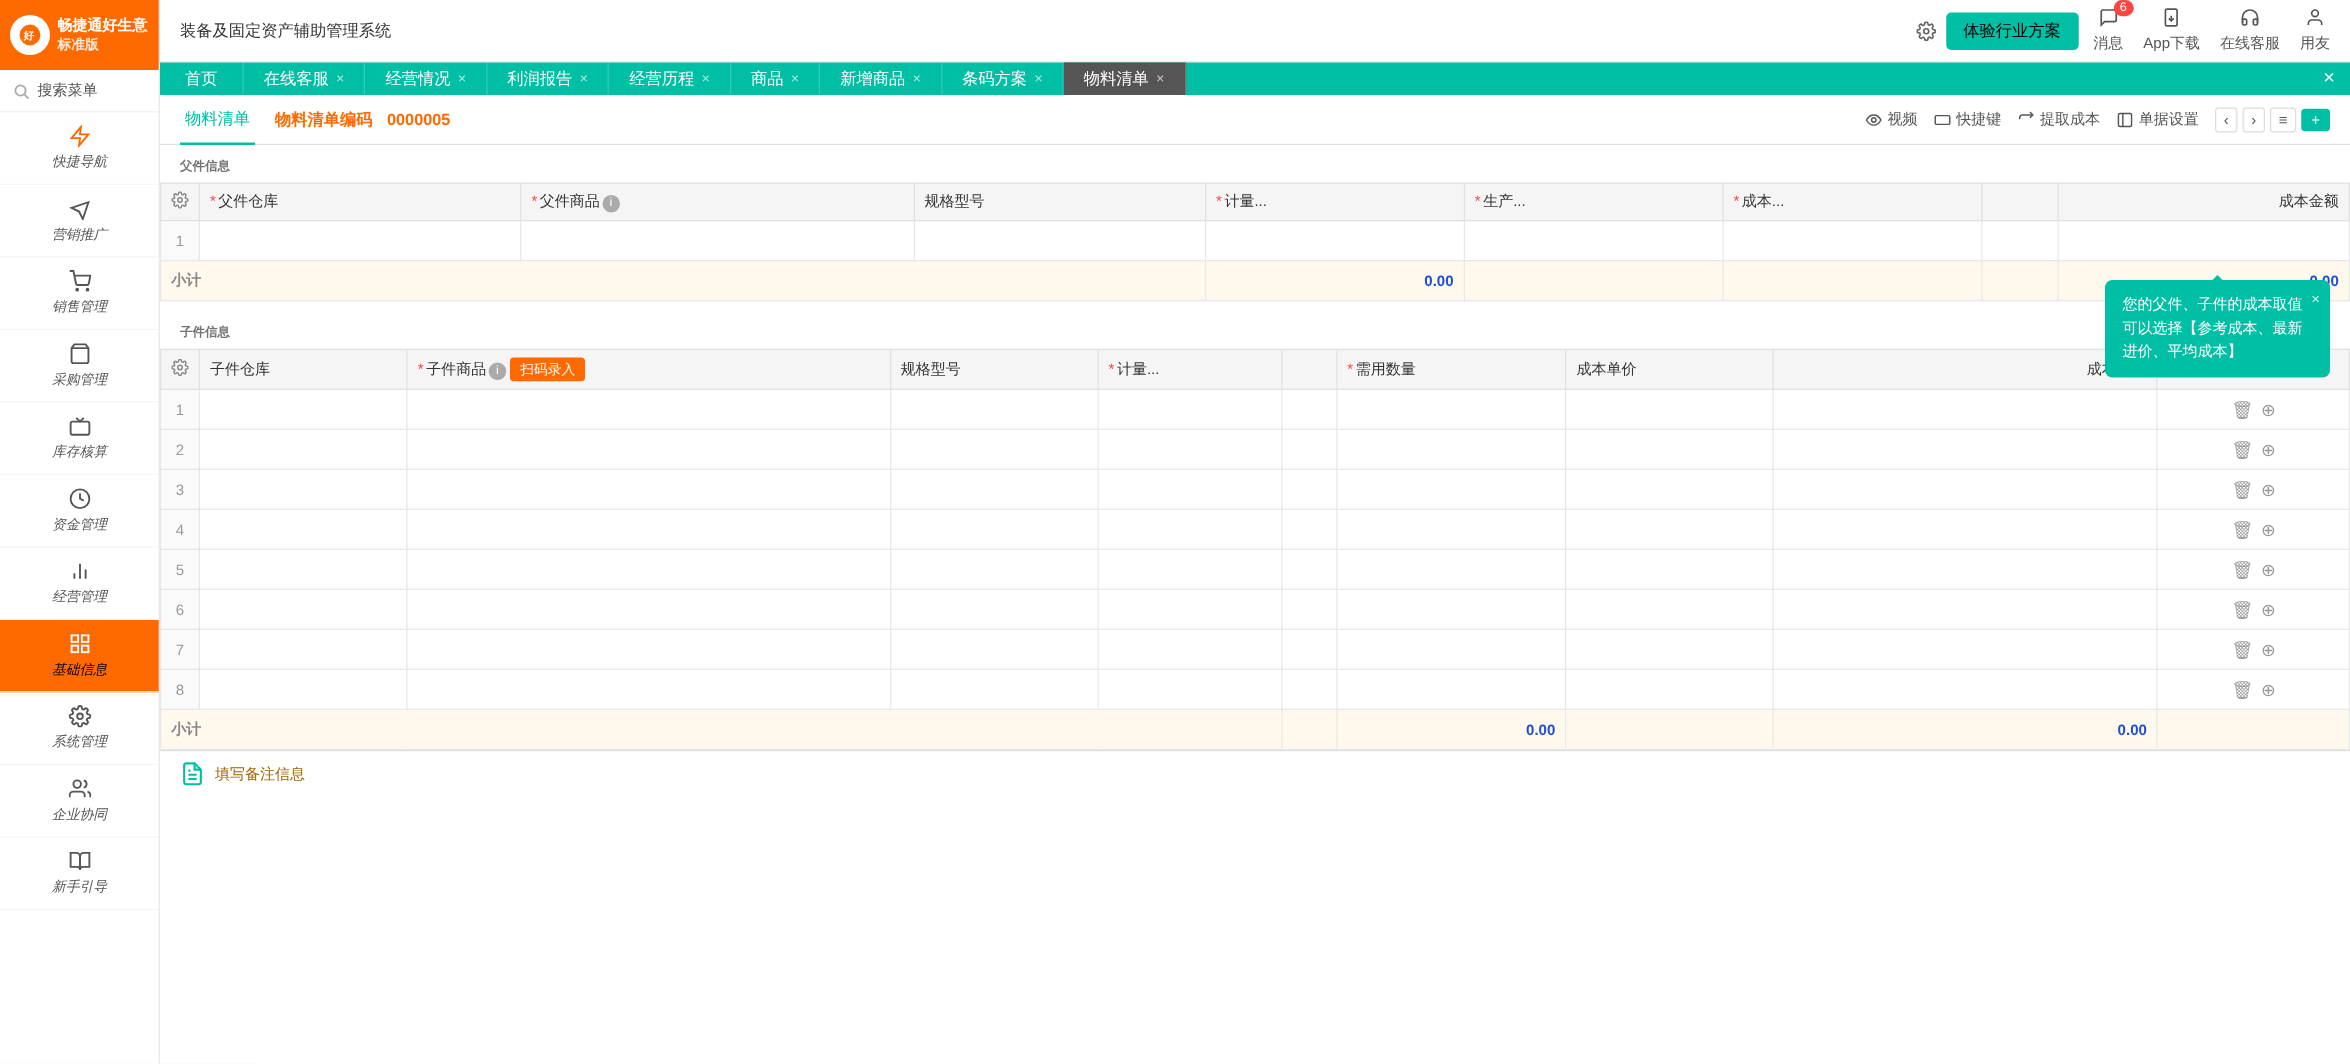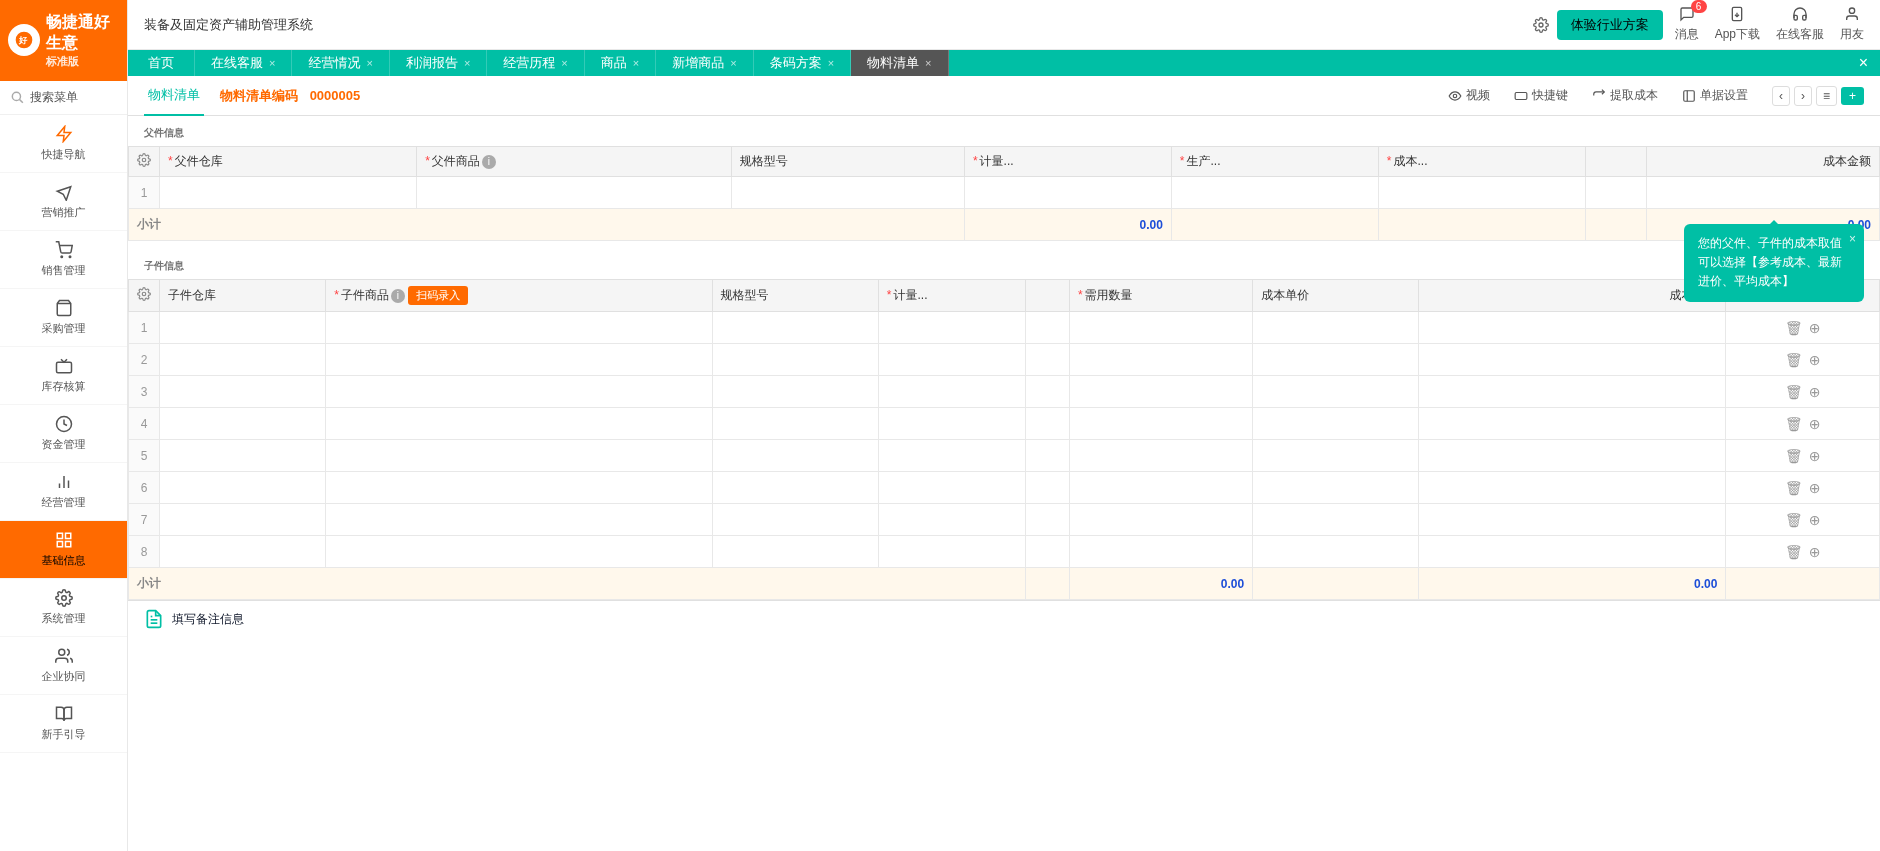--- a/index.html
+++ b/index.html
@@ -52,21 +52,21 @@
       align-items: center;
       padding: 10px 6px;
       cursor: pointer;
       color: #555;
       font-size: 12px;
       gap: 4px;
       border-bottom: 1px solid #f5f5f5;
     }
     .sidebar-item.active { background: #ff6a00; color: #000000; }
     .sidebar-item svg { width: 18px; height: 18px; }
-    .sidebar-item-label { font-size: 11px; text-align: center; }
+    .sidebar-item-label { font-size: 11px; text-align: center; font-style: italic; }
 
     
     .main { flex: 1; display: flex; flex-direction: column; overflow: hidden; }
 
     
     .topbar {
       background: #fff;
       border-bottom: 1px solid #e8e8e8;
       display: flex;
       align-items: center;
@@ -139,21 +139,21 @@
       cursor: pointer;
       padding: 0 4px;
       height: 40px;
       display: flex;
       align-items: center;
       border-bottom: 2px solid transparent;
     }
     .sub-header-tab.active { color: #00bfa5; border-bottom: 2px solid #00bfa5; }
     .sub-header-code { font-size: 13px; color: #333; }
     .sub-header-code span { color: #ff6a00; font-weight: bold; }
-    .sub-header-right { margin-left: auto; display: flex; align-items: center; gap: 24px; color: #555; font-size: 12px; }
+    .sub-header-right { margin-left: auto; display: flex; align-items: center; gap: 13px; color: #555; font-size: 12px; }
     .sub-header-right-item { display: flex; align-items: center; gap: 4px; cursor: pointer; }
 
     
     .content {
       flex: 1;
       overflow-y: auto;
       background: #fff;
       padding: 0;
       position: relative;
     }
@@ -282,21 +282,21 @@
 
 <div class="sidebar">
   <div class="sidebar-logo">
     <div class="sidebar-logo-icon">
       <svg viewBox="0 0 24 24" fill="#ff6a00">
           <circle cx="12" cy="12" r="10"></circle>
           <text x="6" y="16" font-size="10" fill="#fff">好</text>
         </svg>
     </div>
     <div>
-      <div style="font-size:16px;line-height:1.3">畅捷通好生意</div>
+      <div style="font-size:12px;line-height:1.3">畅捷通好生意</div>
       <div style="font-size:11px;opacity:0.85">标准版</div>
     </div>
   </div>
 
   <div class="sidebar-search">
     <svg width="14" height="14" viewBox="0 0 24 24" fill="none" stroke="#aaa" stroke-width="2.5">
         <circle cx="11" cy="11" r="7"></circle>
         <line x1="16.5" y1="16.5" x2="22" y2="22"></line>
       </svg>
     <span>搜索菜单</span>
@@ -739,17 +739,17 @@
     </table>
 
     <div class="bottom-bar">
       <svg width="20" height="20" viewBox="0 0 24 24" fill="none" stroke="#00bfa5" stroke-width="2">
           <path d="M14 2H6a2 2 0 0 0-2 2v16a2 2 0 0 0 2 2h12a2 2 0 0 0 2-2V8z"></path>
           <polyline points="14 2 14 8 20 8"></polyline>
           <line x1="16" y1="13" x2="8" y2="13"></line>
           <line x1="16" y1="17" x2="8" y2="17"></line>
           <polyline points="10 9 9 9 8 9"></polyline>
         </svg>
-      <span style="color:#0f172a;font-size:12px;">填写备注信息</span>
+      <span style="color:#a16207;font-size:12px;">填写备注信息</span>
     </div>
 
   </div>
 </div>
 
 </body></html>

